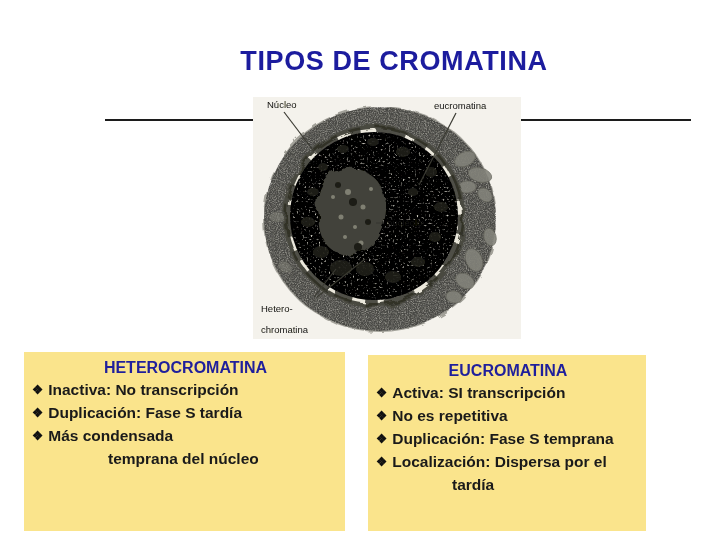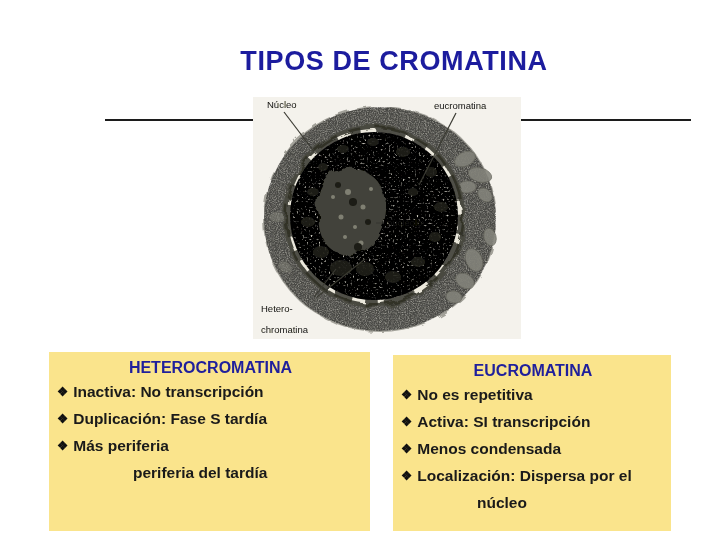--- a/index.html
+++ b/index.html
@@ -24,30 +24,29 @@
   .micrograph{
     position:absolute;left:253px;top:97px;width:268px;height:242px;
     background:#f4f2ec;
   }
   .micrograph svg{display:block;}
 
   .panel{
     position:absolute;background:var(--panel-yellow,#fae48c);
     box-sizing:border-box;padding:5px 6px 0 8px;overflow:hidden;
     color:var(--ink,#1a1a1a);
-    margin-left:25px;
   }
   .panel-left{left:24px;top:352px;width:321px;height:179px;}
   .panel-right{left:368px;top:355px;width:278px;height:176px;}
   .panel h2{
     margin:2px 0 2px 0;text-align:center;
     font-size:16px;font-weight:bold;
     color:var(--header-blue,#1f1f9c);
   }
-  .items{font-size:15.5px;font-weight:bold;line-height:26px;}
+  .items{font-size:15.5px;font-weight:bold;line-height:21px;}
   .item{white-space:nowrap;}
   .bullet{
     display:inline-block;font-size:12.5px;margin-right:5px;
     position:relative;top:-1px;color:#111;
   }
   .line2{padding-left:76px;white-space:nowrap;}
 </style>
 </head>
 <body style="--title-blue: #1c1c9e; --header-blue: #1f1f9c; --panel-yellow: #fae48c; --ink: #1a1a1a;">
 
@@ -164,29 +163,29 @@
         <line x1="64" y1="200" x2="112" y2="162" stroke="#3a3a32" stroke-width="1.2"></line>
       </g>
     </svg>
   </div>
 
   <section class="panel panel-left">
     <h2>HETEROCROMATINA</h2>
     <div class="items">
         <div class="item"><span class="bullet">❖</span><span>Inactiva: No transcripción</span></div>
         <div class="item"><span class="bullet">❖</span><span>Duplicación: Fase S tardía</span></div>
-        <div class="item"><span class="bullet">❖</span><span>Más periferia</span></div>
-        <div class="line2">periferia del tardía</div>
+        <div class="item"><span class="bullet">❖</span><span>Más condensada</span></div>
+        <div class="line2">temprana del núcleo</div>
       </div>
   </section>
 
   <section class="panel panel-right">
     <h2>EUCROMATINA</h2>
     <div class="items">
+        <div class="item"><span class="bullet">❖</span><span>Activa: SI transcripción</span></div>
         <div class="item"><span class="bullet">❖</span><span>No es repetitiva</span></div>
-        <div class="item"><span class="bullet">❖</span><span>Activa: SI transcripción</span></div>
-        <div class="item"><span class="bullet">❖</span><span>Menos condensada</span></div>
+        <div class="item"><span class="bullet">❖</span><span>Duplicación: Fase S temprana</span></div>
         <div class="item"><span class="bullet">❖</span><span>Localización: Dispersa por el</span></div>
-        <div class="line2">núcleo</div>
+        <div class="line2">tardía</div>
       </div>
   </section>
 
 </div>
 
 </body></html>

